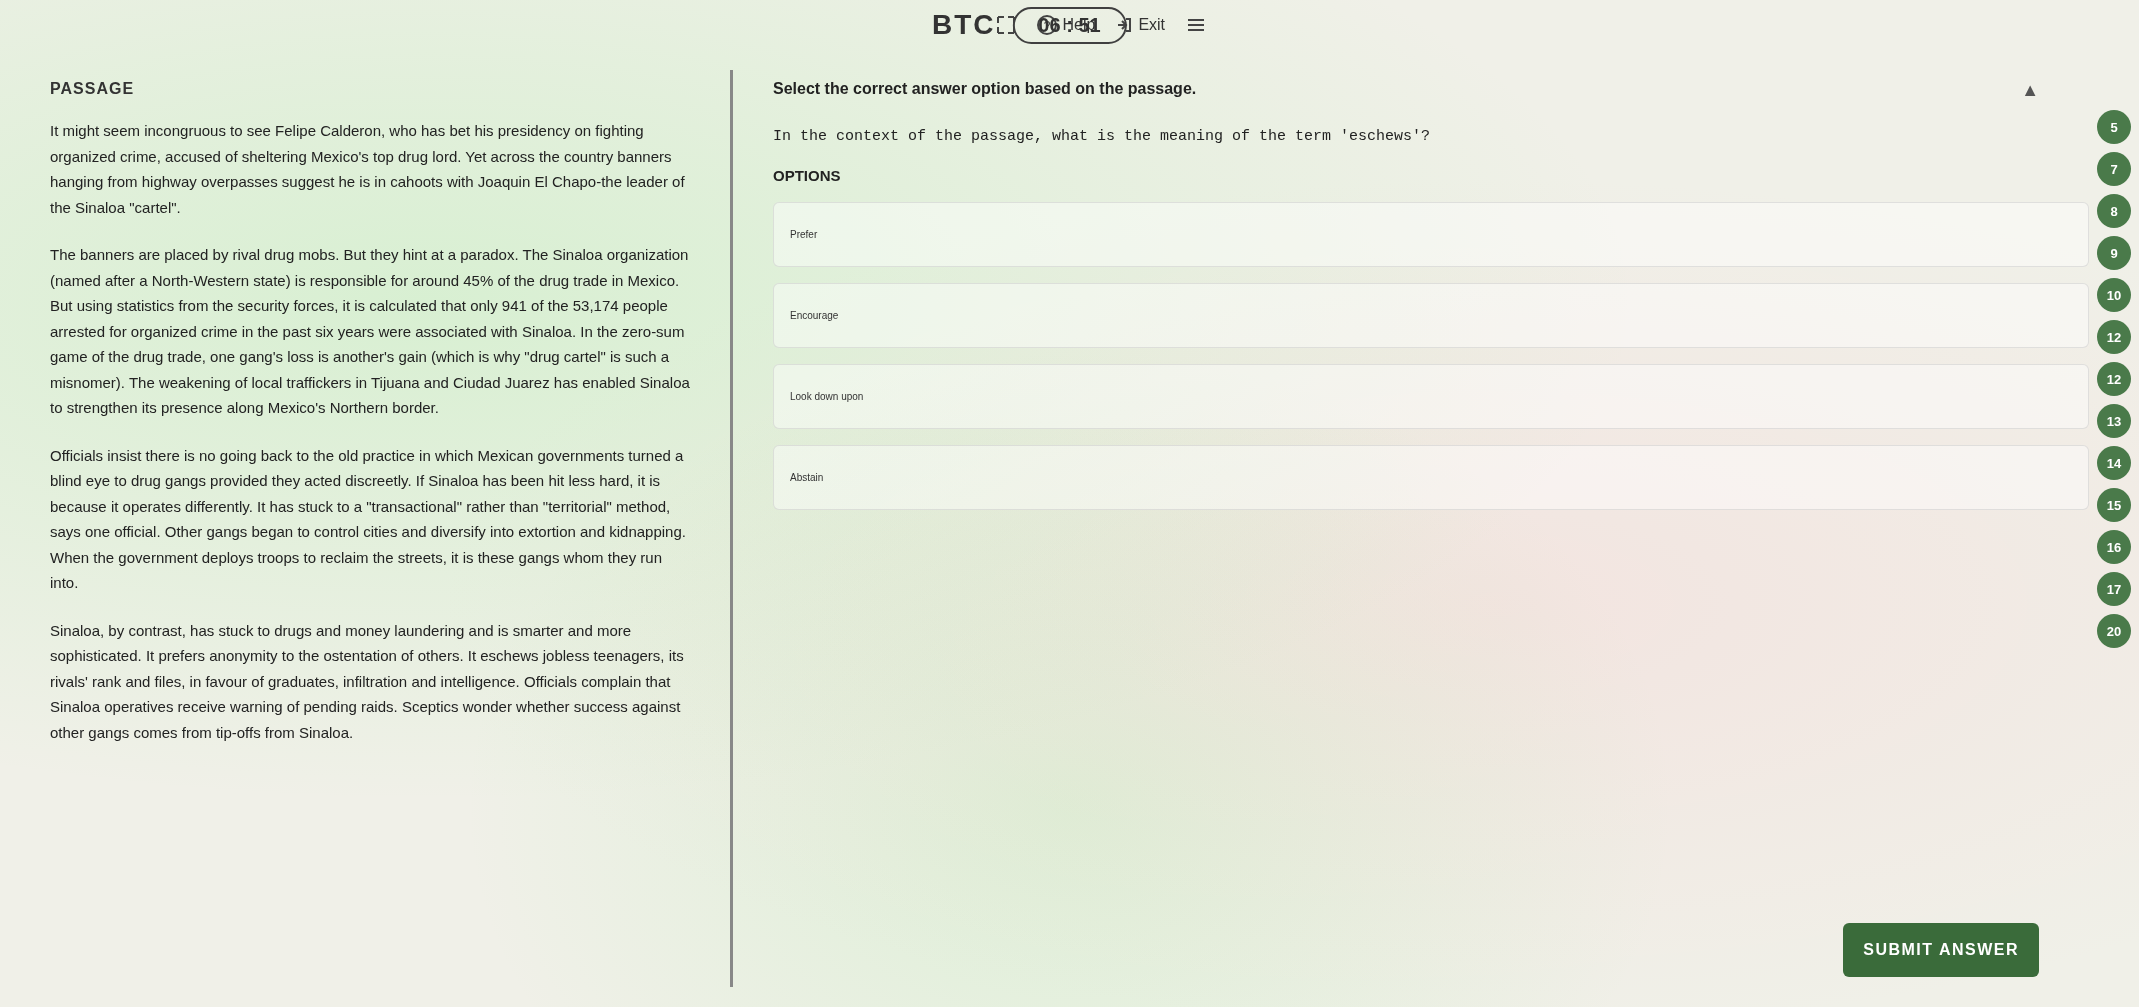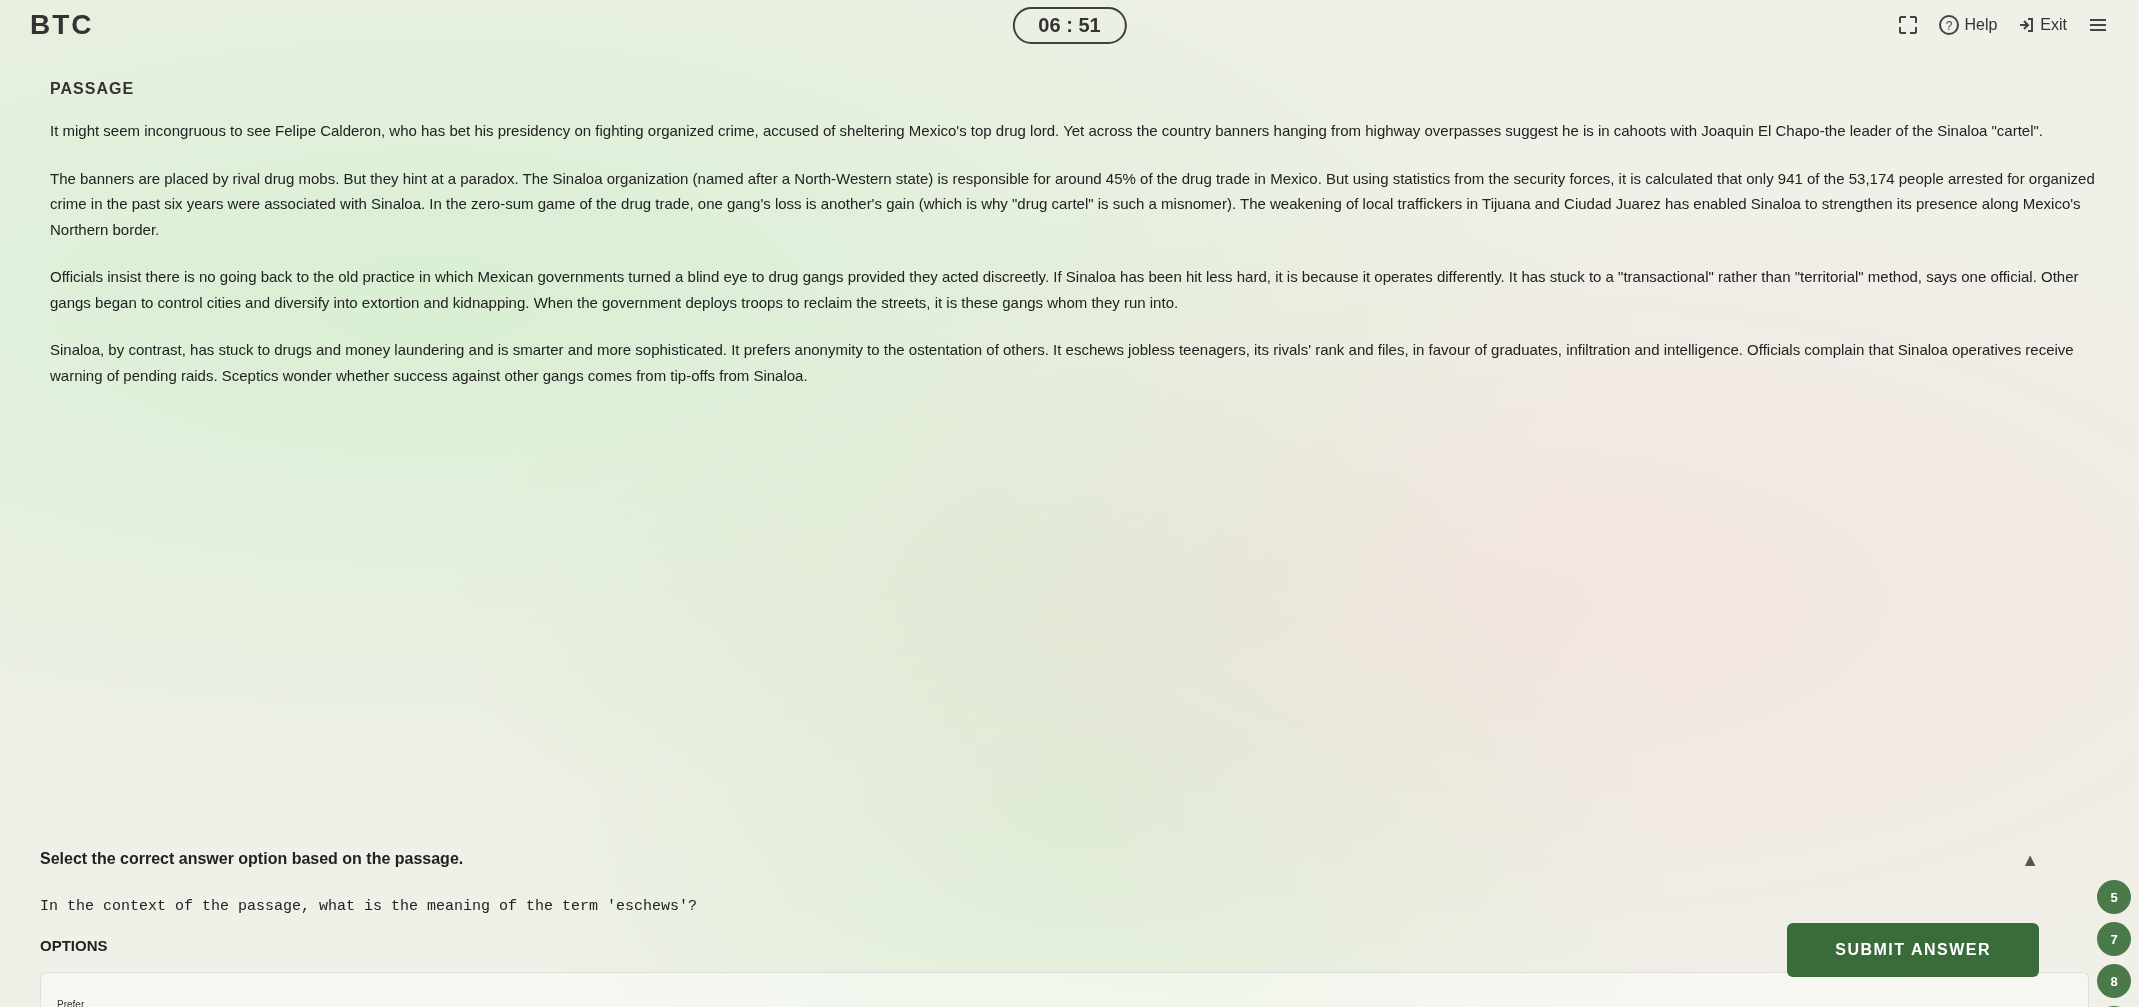--- a/index.html
+++ b/index.html
@@ -23,21 +23,21 @@
         radial-gradient(ellipse at 50% 80%, rgba(144,238,144,0.2) 0%, transparent 40%);
       pointer-events: none;
       z-index: 0;
     }
 
     .top-bar {
       position: relative;
       z-index: 10;
       display: flex;
       align-items: center;
-      justify-content: space-between;
+      justify-content: center;
       padding: 8px 30px;
       background: transparent;
       height: 50px;
     }
 
     .logo-area {
       display: flex;
       align-items: center;
     }
 
@@ -78,21 +78,20 @@
       align-items: center;
       gap: 5px;
     }
 
     .main-content {
       position: relative;
       z-index: 5;
       display: flex;
       height: calc(1007px - 50px);
       padding: 0;
-      flex-direction: column;
     }
 
     
     .passage-panel {
       flex: 0 0 730px;
       padding: 30px 40px 30px 50px;
       overflow-y: auto;
       background: transparent;
     }
 
@@ -196,21 +195,21 @@
       position: absolute;
       bottom: 30px;
       right: 100px;
     }
 
     .submit-btn {
       background: #3a6b3a;
       color: white;
       border: none;
       border-radius: 6px;
-      padding: 18px 48px;
+      padding: 18px 20px;
       font-size: 16px;
       font-weight: bold;
       letter-spacing: 1.5px;
       cursor: pointer;
     }
 
     
     .scroll-indicator {
       position: absolute;
       right: 100px;

